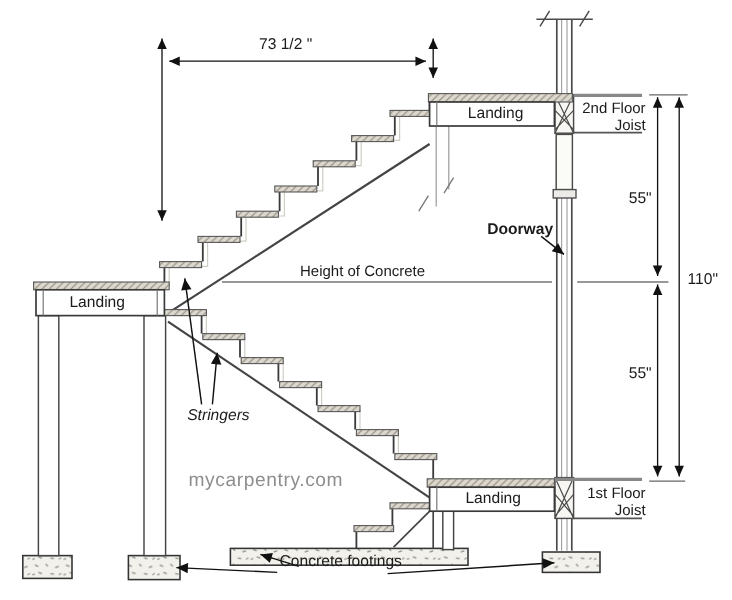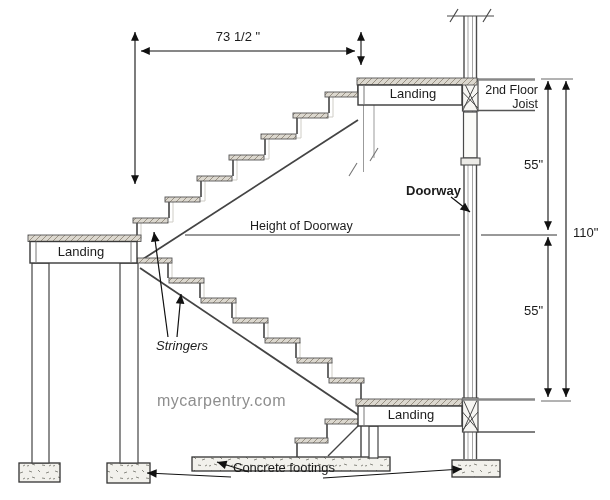--- a/index.html
+++ b/index.html
@@ -175,30 +175,31 @@
   <div class="lbl f13 center" style="left:188px;top:30px;width:100px;">73 1/2 "</div>
 
   <div class="lbl f13 center" style="left:363px;top:87px;width:100px;">Landing</div>
 
   <div class="lbl f13 center" style="left:31px;top:245px;width:100px;">Landing</div>
 
   <div class="lbl f13 center" style="left:361px;top:408px;width:100px;">Landing</div>
 
   <div class="lbl joist" style="left:478px;top:83px;">2nd Floor Joist</div>
 
+  <div class="lbl joist" style="left:478px;top:404px;">1st Floor Joist</div>
 
   <div class="lbl f13" style="left:503px;top:158px;width:40px;text-align:right;">55"</div>
 
   <div class="lbl f13" style="left:503px;top:304px;width:40px;text-align:right;">55"</div>
 
   <div class="lbl f13" style="left:573px;top:226px;">110"</div>
 
   <div class="lbl f13" style="left:406px;top:184px;font-weight:bold;">Doorway</div>
 
-  <div class="lbl f12 center" style="left:250px;top:220px;width:100px;">Height of Doorway</div>
+  <div class="lbl f12 center" style="left:250px;top:220px;width:100px;">Height of Concrete</div>
 
   <div class="lbl f13" style="left:156px;top:339px;font-style:italic;">Stringers</div>
 
   <div class="lbl watermark" style="left:157px;top:392px;">mycarpentry.com</div>
 
   <div class="lbl f13" style="left:233px;top:461px;">Concrete footings</div>
 
 </div>
 
 </body></html>

